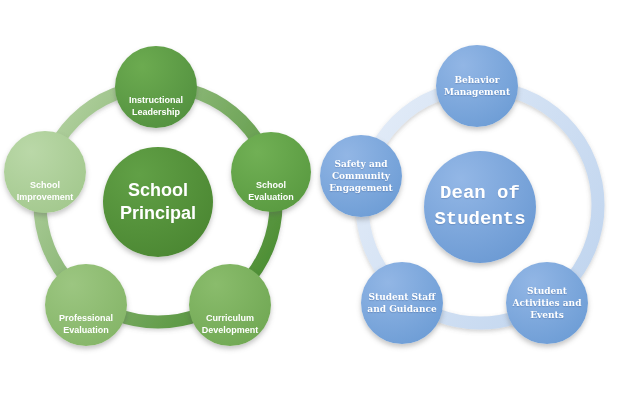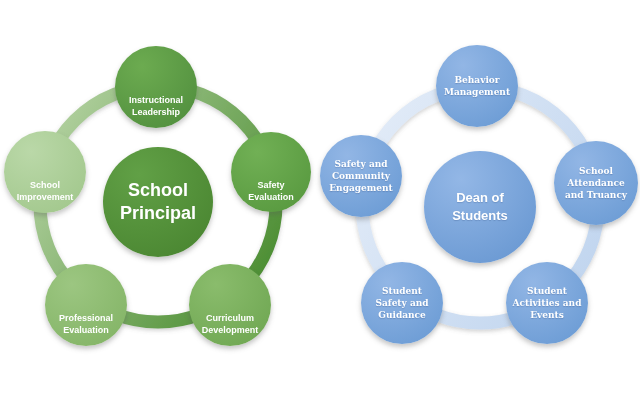--- a/index.html
+++ b/index.html
@@ -41,23 +41,23 @@
   }
   .b-sat .lbl{
     font-family:"DejaVu Serif", serif;
     font-weight:700;
     font-size:9px;
     line-height:1.35;
     padding:0 6px;
     text-shadow:0 1px 1px rgba(60,90,140,0.35);
   }
   .b-center .lbl{
-    font-family:Liberation Sans, sans-serif;
+    font-family:Liberation Mono, monospace;
     font-weight:600;
-    font-size:13px;
+    font-size:19px;
     line-height:1.35;
     padding:0 12px;
     text-shadow:0 1px 1px rgba(60,90,140,0.3);
   }
 </style>
 </head>
 <body>
 
 <div class="canvas">
 
@@ -77,21 +77,21 @@
     </defs>
     <circle cx="158" cy="204" r="118" fill="none" stroke="url(#ringGreen)" stroke-width="13" filter="url(#soft)"></circle>
     <circle cx="480" cy="205" r="118" fill="none" stroke="url(#ringBlue)" stroke-width="13" filter="url(#soft)"></circle>
   </svg>
 
   <div class="circle g-sat" style="left: 115px; top: 46px; width: 82px; height: 82px; --c1: #6cab50; --c2: #549240;">
     <span class="lbl">Instructional Leadership</span>
   </div>
 
   <div class="circle g-sat" style="left: 231px; top: 132px; width: 80px; height: 80px; --c1: #71b055; --c2: #5a9b41;">
-    <span class="lbl">Safety Evaluation</span>
+    <span class="lbl">School Evaluation</span>
   </div>
 
   <div class="circle g-sat" style="left: 189px; top: 264px; width: 82px; height: 82px; --c1: #8abc6c; --c2: #72a955;">
     <span class="lbl">Curriculum Development</span>
   </div>
 
   <div class="circle g-sat" style="left: 45px; top: 264px; width: 82px; height: 82px; --c1: #9cc681; --c2: #86b669;">
     <span class="lbl">Professional Evaluation</span>
   </div>
 
@@ -100,30 +100,27 @@
   </div>
 
   <div class="circle g-center" style="left: 103px; top: 147px; width: 110px; height: 110px; --c1: #61a046; --c2: #4c8833;">
     <span class="lbl">School Principal</span>
   </div>
 
   <div class="circle b-sat" style="left: 436px; top: 45px; width: 82px; height: 82px; --c1: #92b6e5; --c2: #6f9ed6;">
     <span class="lbl">Behavior Management</span>
   </div>
 
-  <div class="circle b-sat" style="left: 554px; top: 141px; width: 84px; height: 84px; --c1: #92b6e5; --c2: #6f9ed6;">
-    <span class="lbl">School Attendance and Truancy</span>
-  </div>
 
   <div class="circle b-sat" style="left: 506px; top: 262px; width: 82px; height: 82px; --c1: #92b6e5; --c2: #6f9ed6;">
     <span class="lbl">Student Activities and Events</span>
   </div>
 
   <div class="circle b-sat" style="left: 361px; top: 262px; width: 82px; height: 82px; --c1: #92b6e5; --c2: #6f9ed6;">
-    <span class="lbl">Student Safety and Guidance</span>
+    <span class="lbl">Student Staff and Guidance</span>
   </div>
 
   <div class="circle b-sat" style="left: 320px; top: 135px; width: 82px; height: 82px; --c1: #92b6e5; --c2: #6f9ed6;">
     <span class="lbl">Safety and Community Engagement</span>
   </div>
 
   <div class="circle b-center" style="left: 424px; top: 151px; width: 112px; height: 112px; --c1: #93b7e6; --c2: #6d9bd4;">
     <span class="lbl">Dean of Students</span>
   </div>
 

